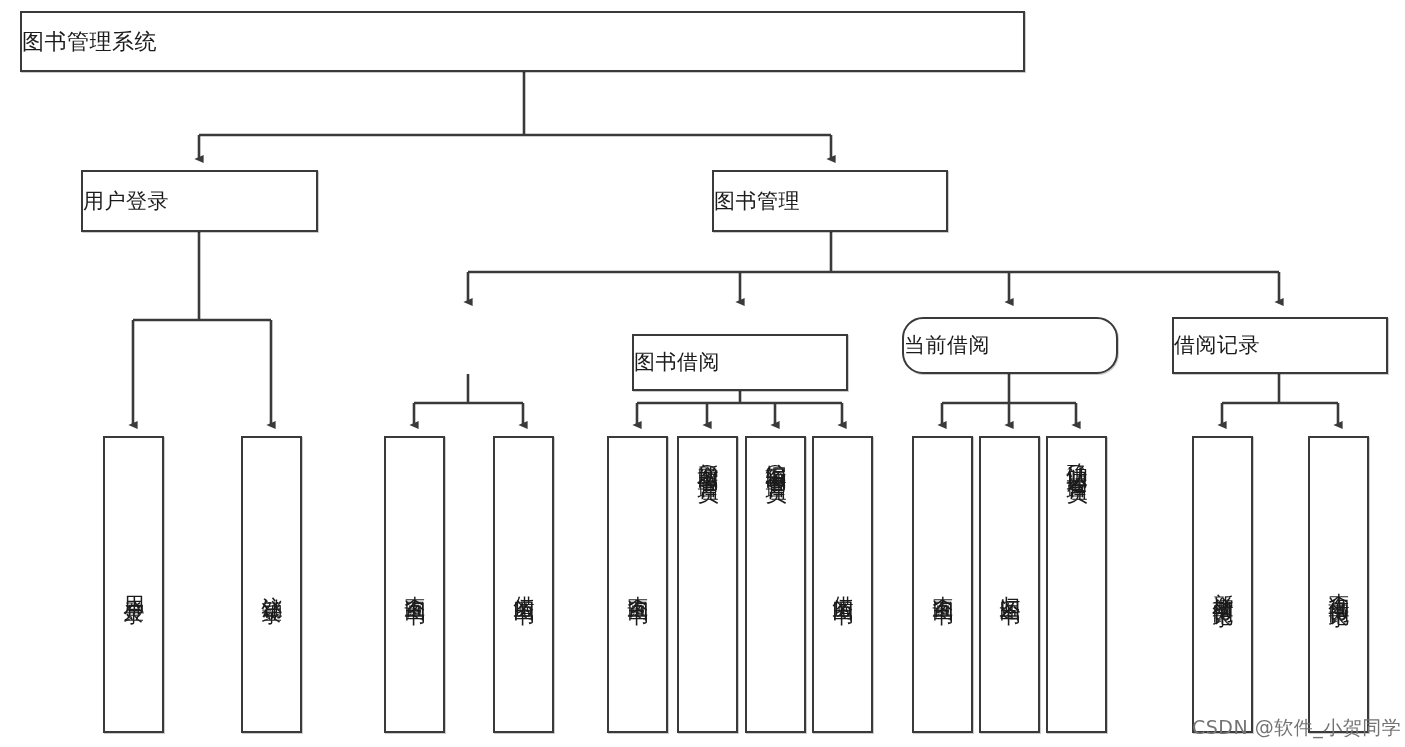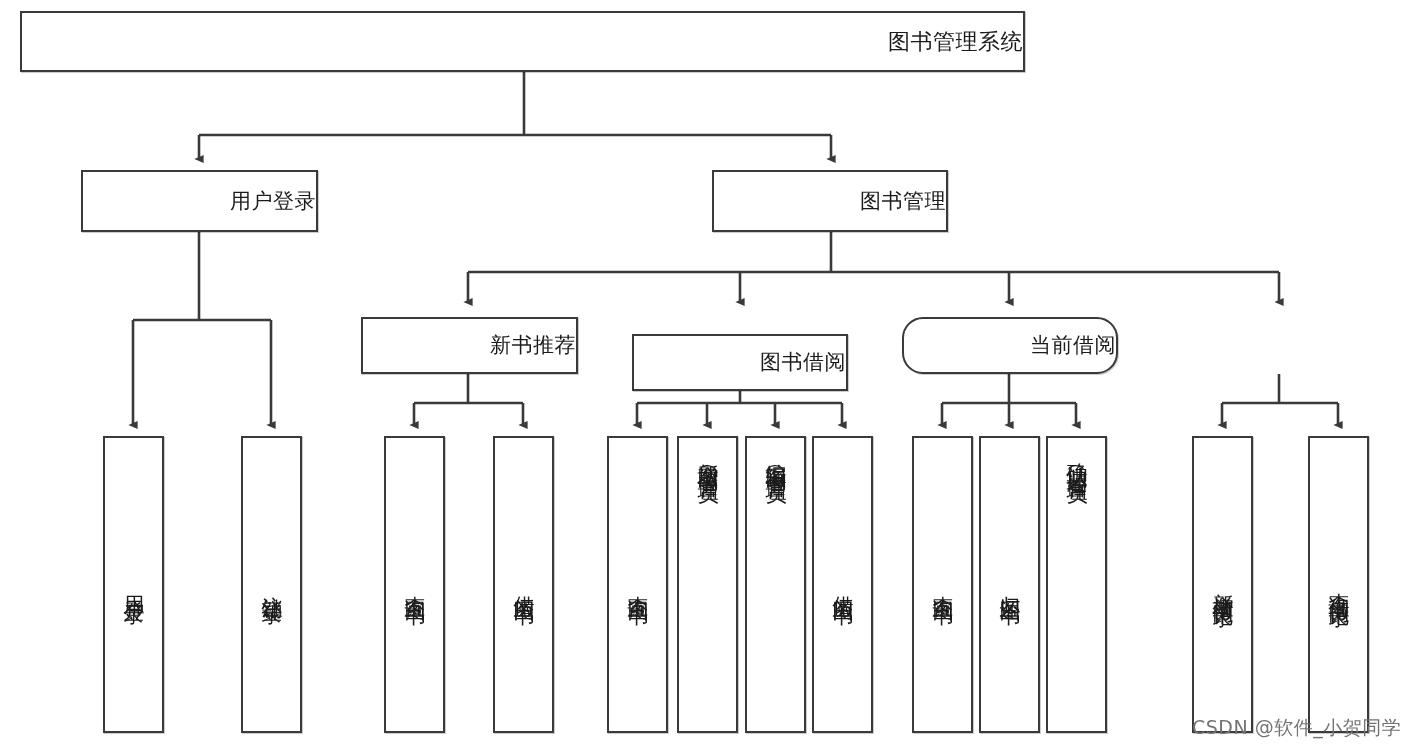--- a/index.html
+++ b/index.html
@@ -29,21 +29,21 @@
     display: block;
   }
   .node-box {
     position: absolute;
     box-sizing: border-box;
     background: #ffffff;
     border: 2.5px solid #3a3a3a;
     box-shadow: 1px 1px 0 rgba(0,0,0,0.20);
     display: flex;
     align-items: center;
-    justify-content: flex-end;
+    justify-content: flex-start;
   }
   .node-label {
     color: #1b1b1b;
     font-size: 21px;
     line-height: 1.18;
     letter-spacing: 0.5px;
     white-space: nowrap;
     user-select: none;
   }
   
@@ -138,32 +138,32 @@
   </div>
 
   <div class="node-box" style="left:81px; top:170px; width:237px; height:62px;">
     <span class="node-label">用户登录</span>
   </div>
 
   <div class="node-box" style="left:712px; top:170px; width:236px; height:62px;">
     <span class="node-label">图书管理</span>
   </div>
 
-  <div class="node-box" style="left:361px; top:317px; width:217px; height:57px;">
-    <span class="node-label">新书推荐</span>
-  </div>
 
   <div class="node-box" style="left:632px; top:334px; width:216px; height:57px;">
     <span class="node-label">图书借阅</span>
   </div>
 
   <div class="node-box" style="left:902px; top:317px; width:216px; height:57px;border-radius:21px;">
     <span class="node-label">当前借阅</span>
   </div>
 
+  <div class="node-box" style="left:1172px; top:317px; width:216px; height:57px;">
+    <span class="node-label">借阅记录</span>
+  </div>
 
   <div class="node-box node-leaf center-v" style="left:103px; top:436px; width:61px; height:297px;">
     <span class="node-label">用户登录</span>
   </div>
 
   <div class="node-box node-leaf center-v" style="left:241px; top:436px; width:61px; height:297px;">
     <span class="node-label">注销登录</span>
   </div>
 
   <div class="node-box node-leaf center-v" style="left:384px; top:436px; width:61px; height:297px;">

